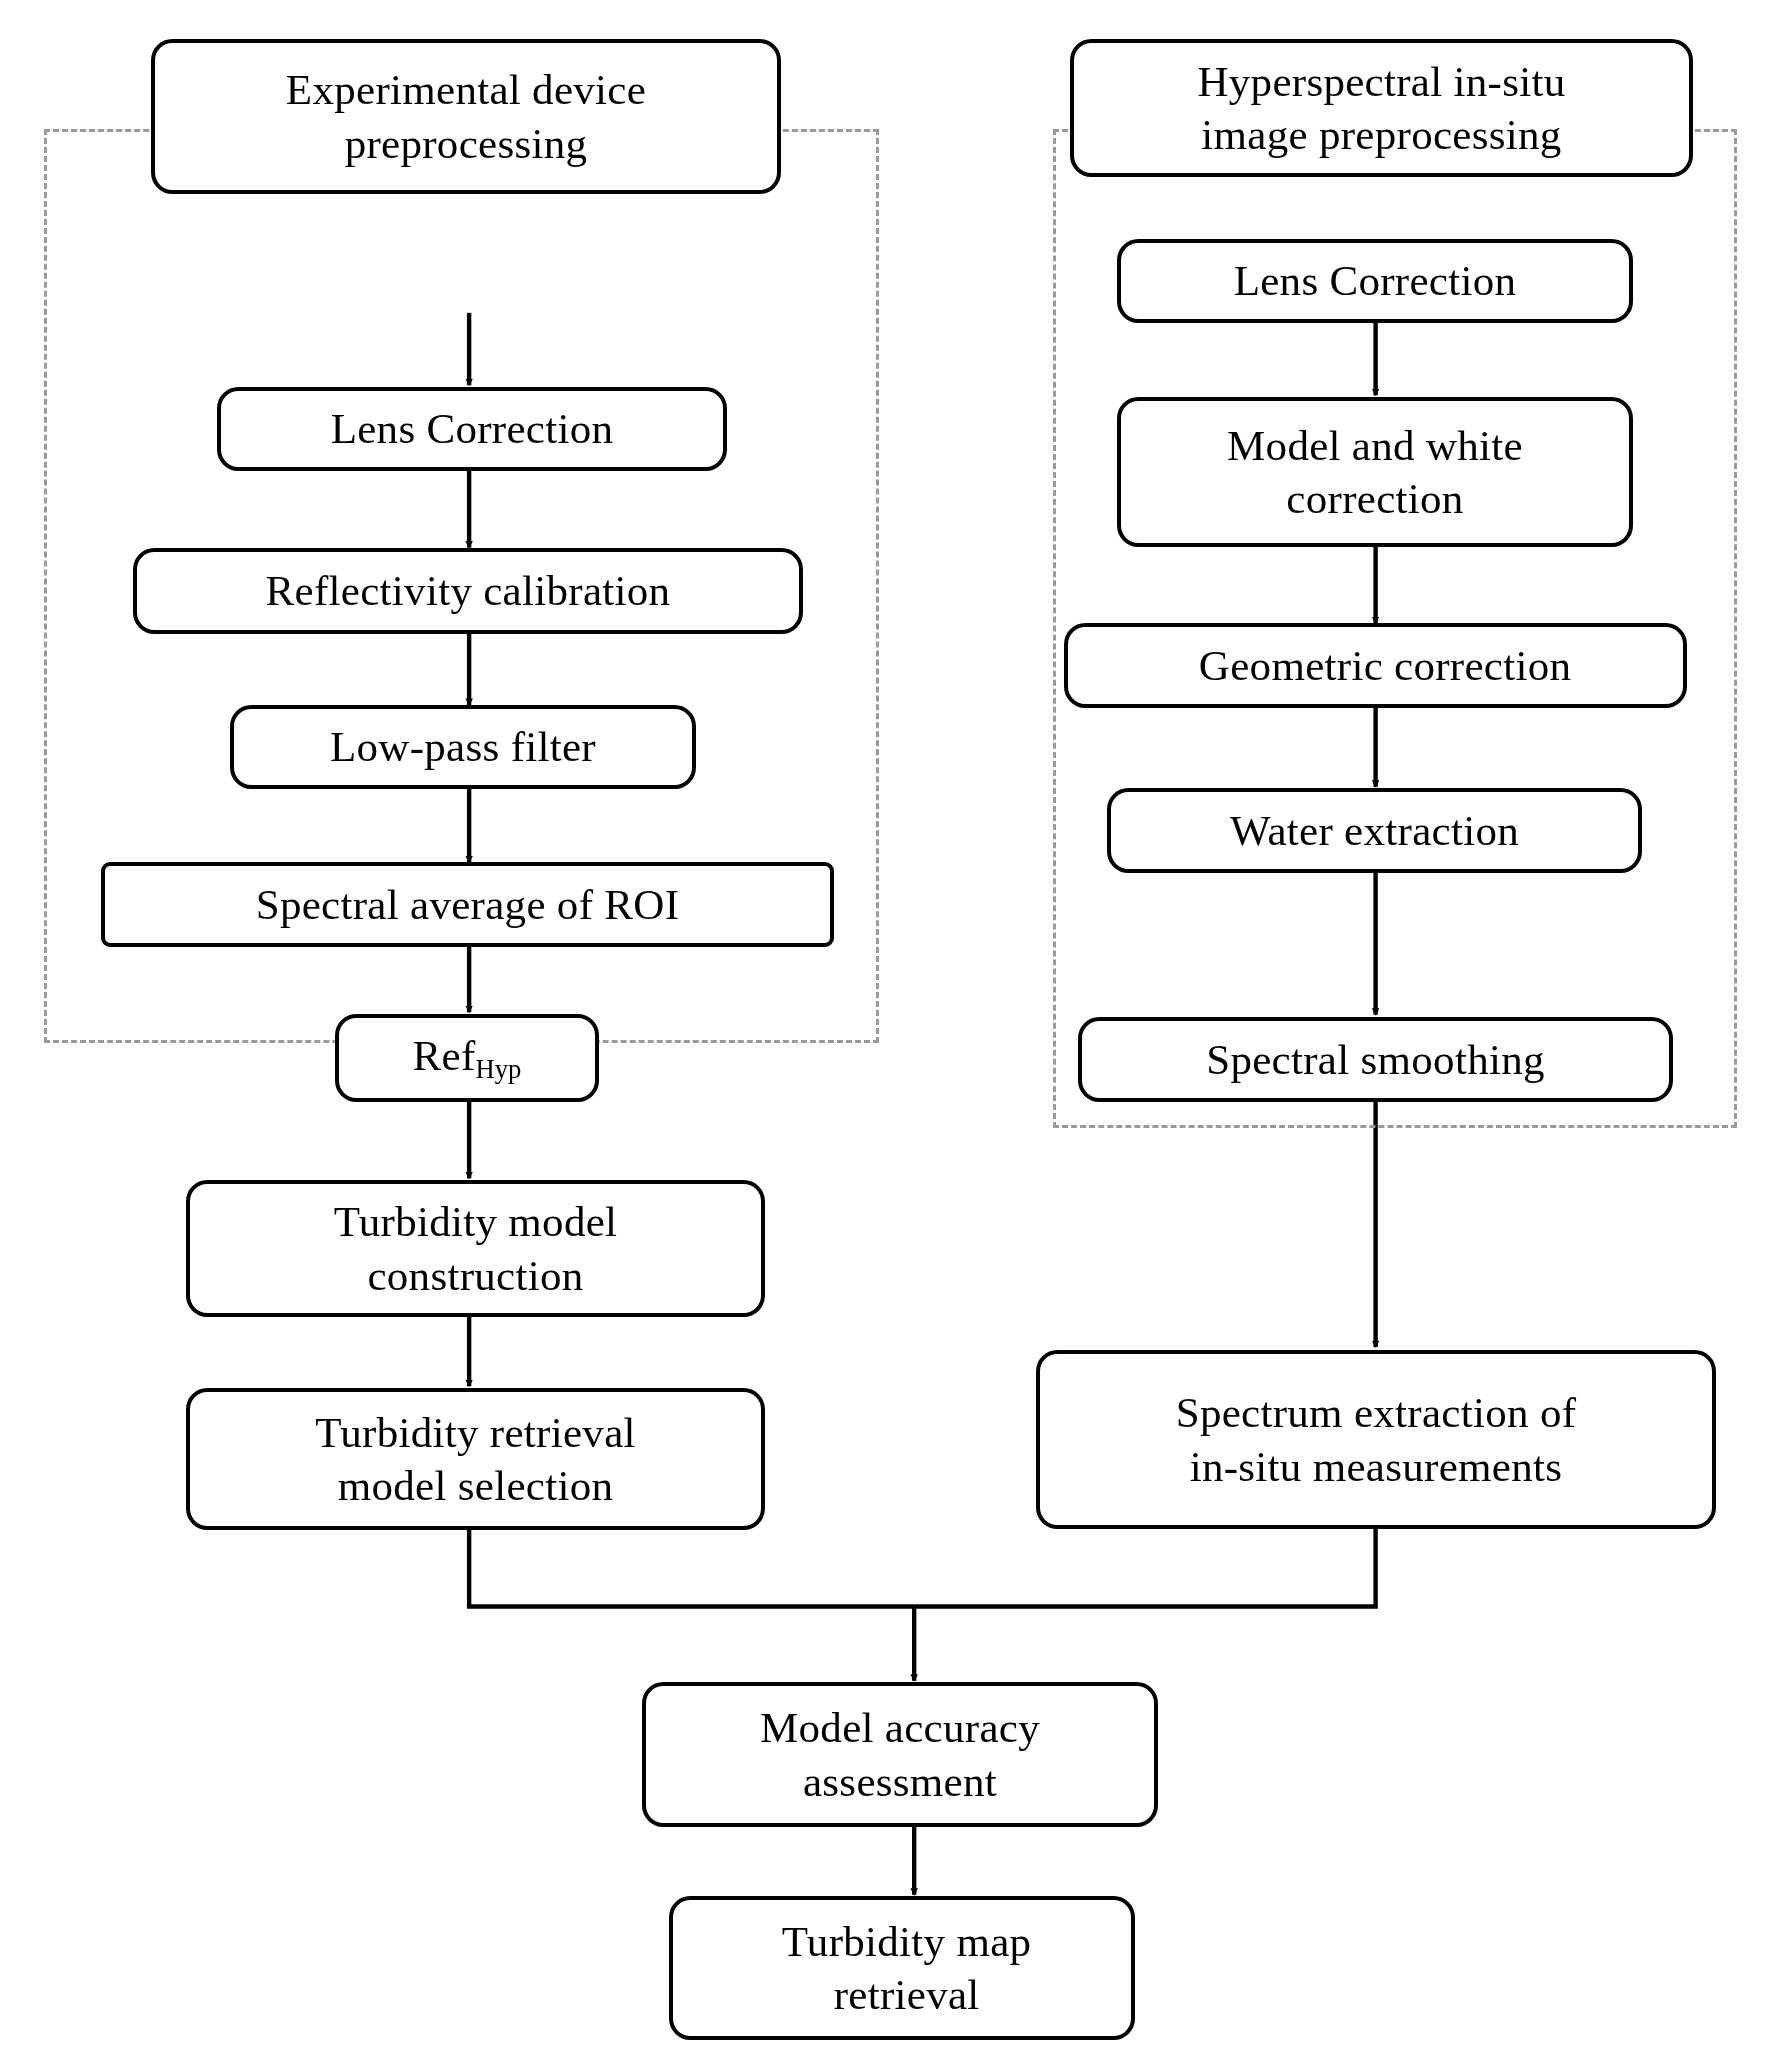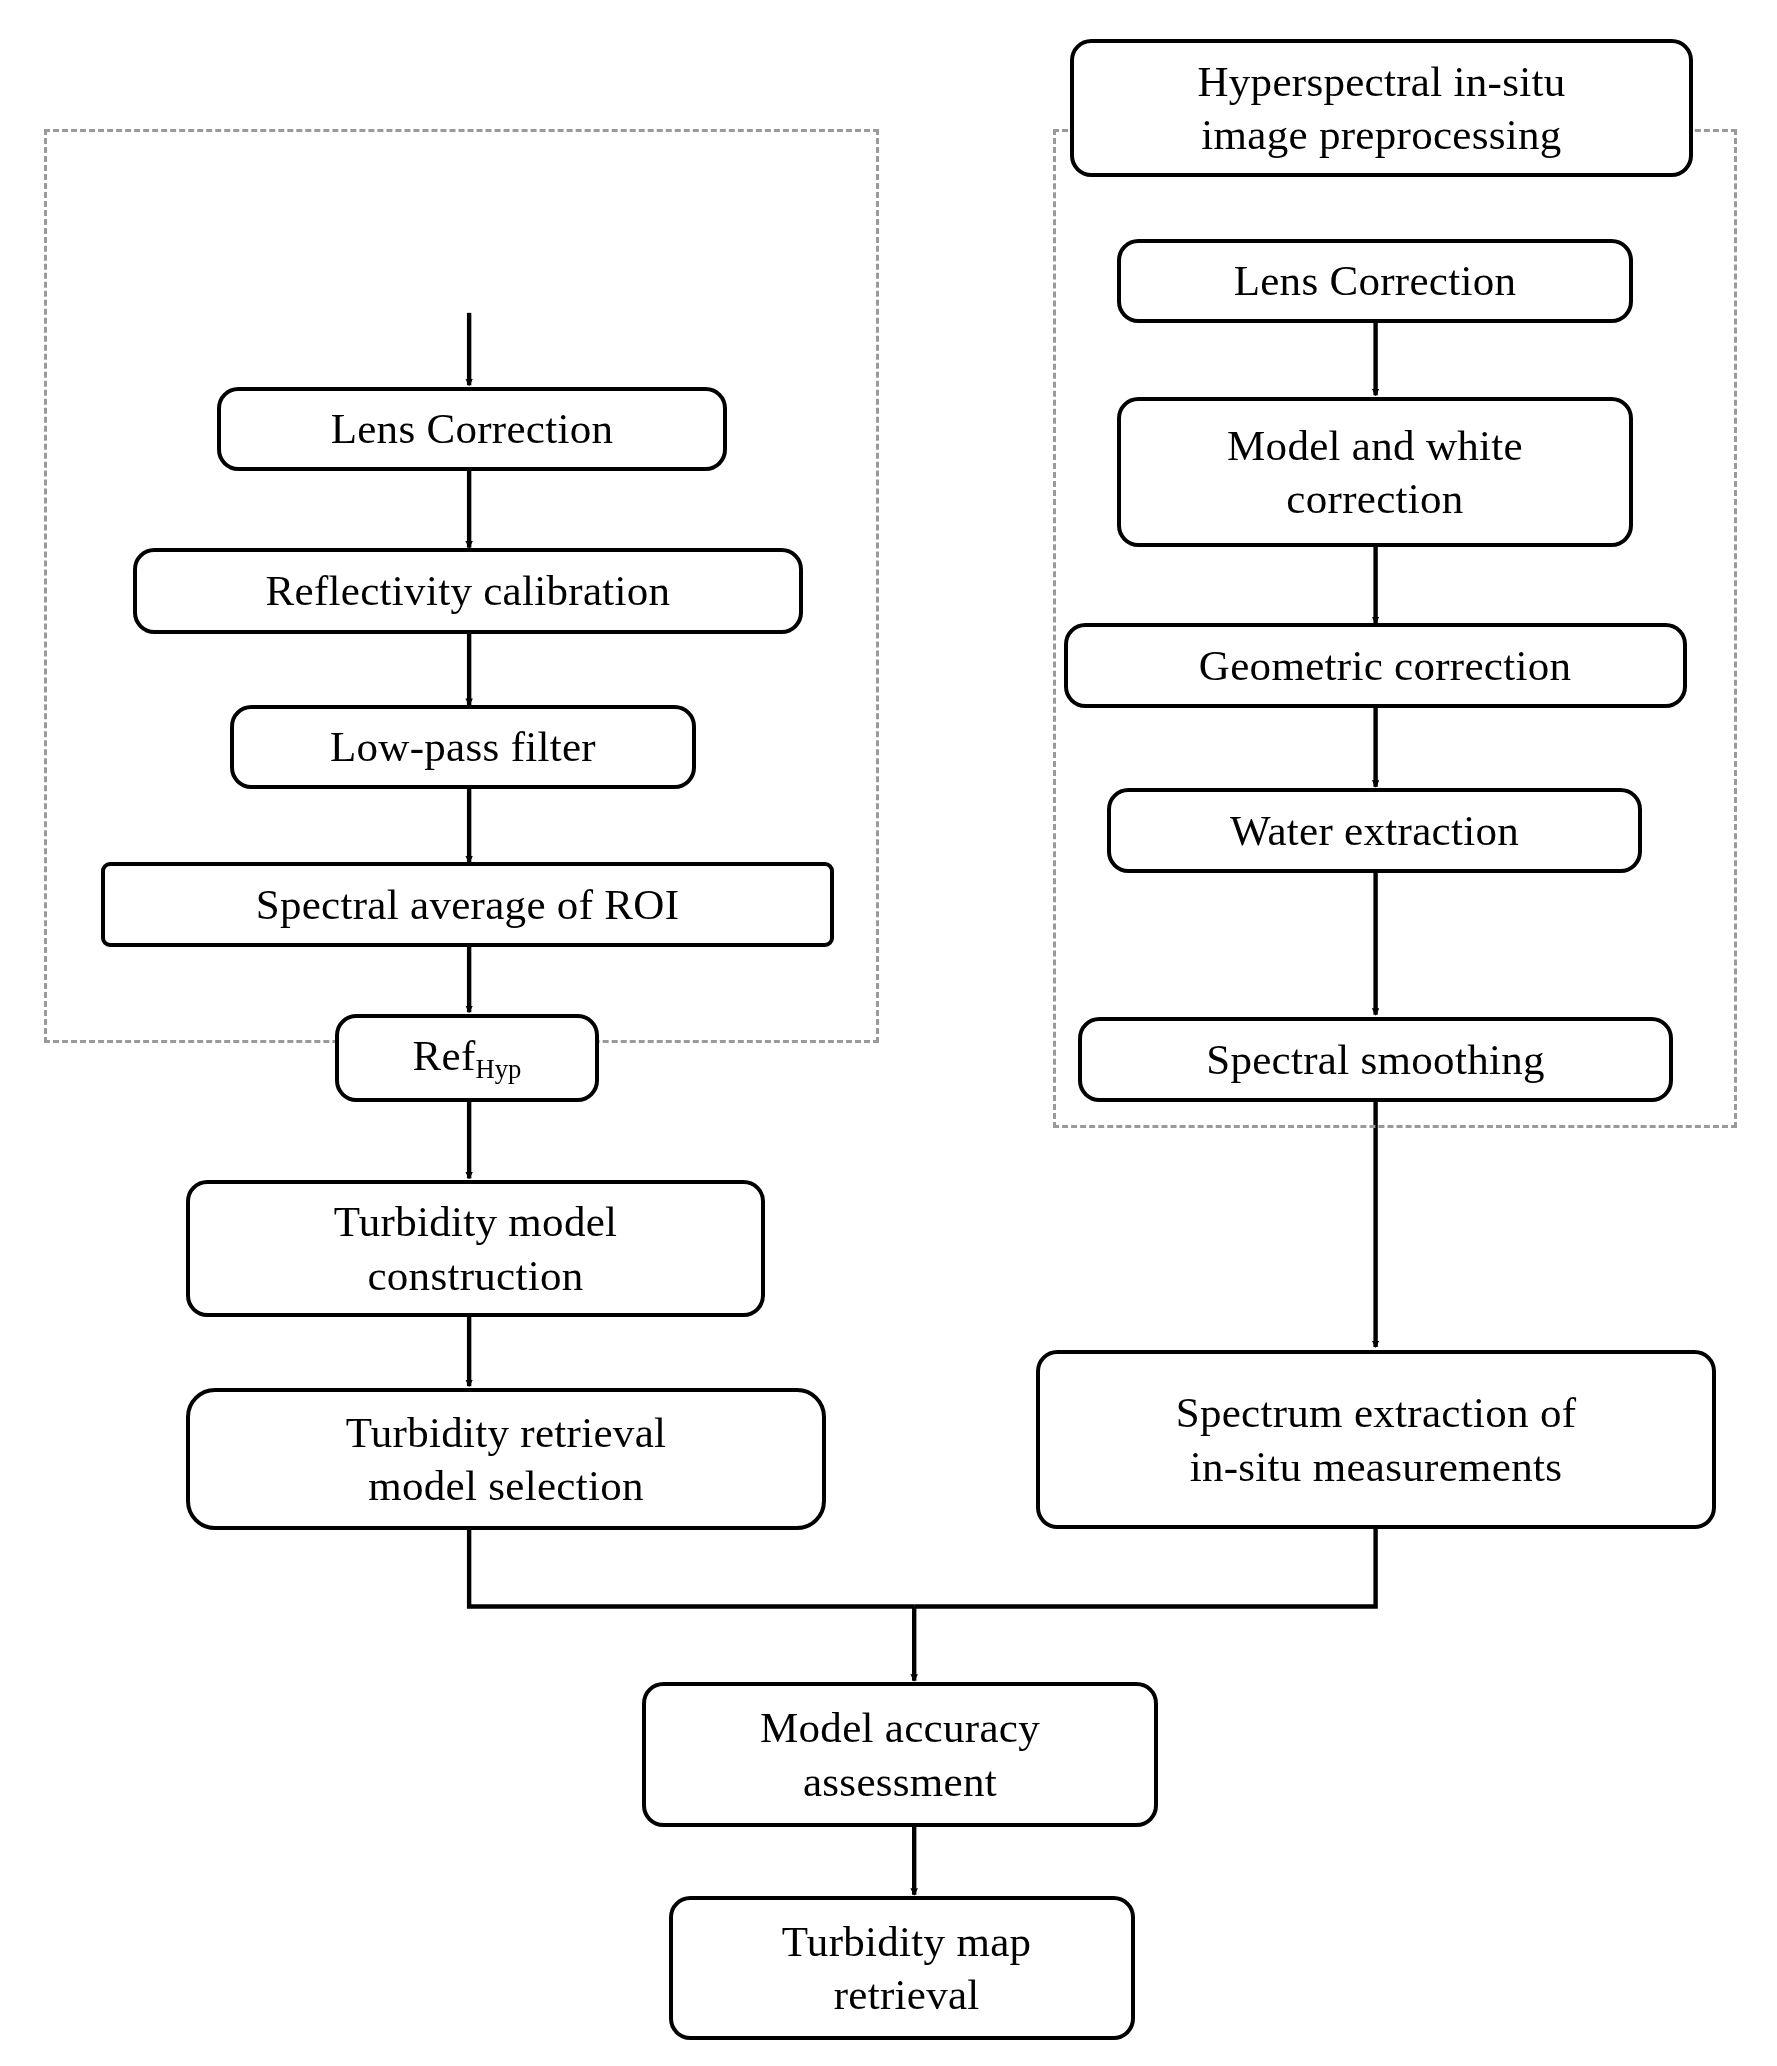--- a/index.html
+++ b/index.html
@@ -92,20 +92,24 @@
       <path d="M 745 2428 L 745 2552 L 1452 2552"></path>
       <path d="M 2185 2428 L 2185 2552 L 1452 2552"></path>
     </g>
     <line x1="1452" y1="2552" x2="1452" y2="2670" stroke="#000000" stroke-width="7" marker-end="url(#arrow)"></line>
     <line x1="1452" y1="2900" x2="1452" y2="3010" stroke="#000000" stroke-width="7" marker-end="url(#arrow)"></line>
   </svg>
 
   <div class="group-box" style="left:44px; top:129px; width:835px; height:914px;"></div>
   <div class="group-box" style="left:1053px; top:129px; width:684px; height:999px;"></div>
 
+  <div class="node" style="left:151px; top:39px; width:630px; height:155px;">
+    <span class="txt">Experimental device
+preprocessing</span>
+  </div>
 
 
   <div class="node" style="left:217px; top:387px; width:510px; height:84px;">
     <span class="txt">Lens Correction</span>
   </div>
 
   <div class="node" style="left:133px; top:548px; width:670px; height:86px;">
     <span class="txt">Reflectivity  calibration</span>
   </div>
 
@@ -119,21 +123,21 @@
 
   <div class="node" style="left:335px; top:1014px; width:264px; height:88px;">
     <span class="txt"><span>Ref</span><sub>Hyp</sub></span>
   </div>
 
   <div class="node" style="left:186px; top:1180px; width:579px; height:137px;">
     <span class="txt">Turbidity model
 construction</span>
   </div>
 
-  <div class="node" style="left:186px; top:1388px; width:640px; height:142px;border-radius:29px;">
+  <div class="node" style="left:186px; top:1388px; width:579px; height:142px;">
     <span class="txt">Turbidity retrieval
 model selection</span>
   </div>
 
   <div class="node" style="left:1070px; top:39px; width:623px; height:138px;">
     <span class="txt">Hyperspectral in-situ
 image preprocessing</span>
   </div>
 
   <div class="node" style="left:1117px; top:239px; width:516px; height:84px;">

